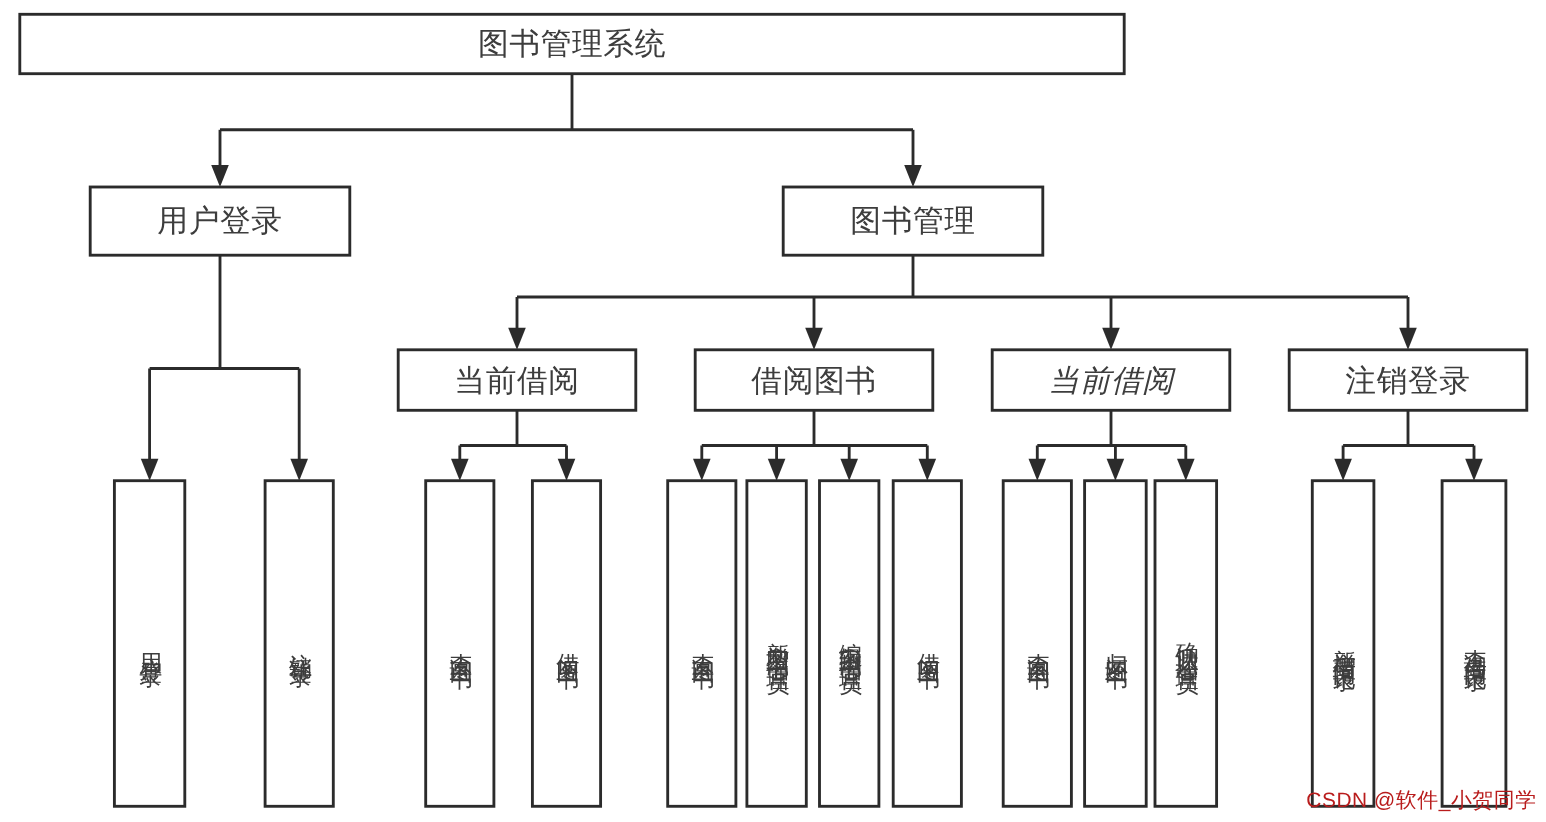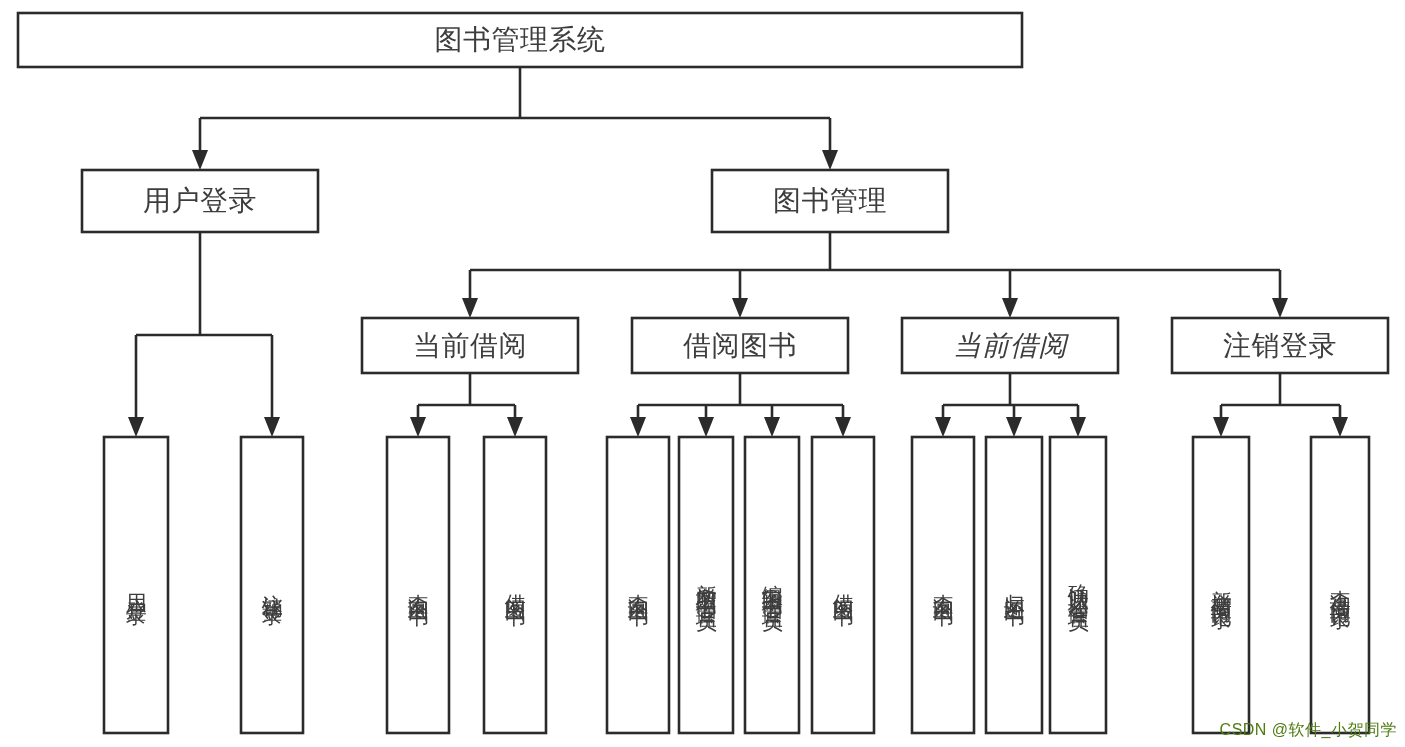--- a/index.html
+++ b/index.html
@@ -74,22 +74,22 @@
     font-size: 28px;
     color: #3d3d3d;
     white-space: nowrap;
     letter-spacing: 0.5px;
   }
   .watermark {
     position: absolute;
     right: 8px;
     bottom: 6px;
     font-family: "Liberation Sans", "DejaVu Sans", sans-serif;
-    font-size: 16px;
-    color: #4d7c0f;
+    font-size: 19px;
+    color: #b91c1c;
     white-space: nowrap;
     letter-spacing: 0.5px;
   }
 </style>
 </head>
 <body>
 
 <div id="diagram-root">
   <svg class="diagram-canvas" viewBox="0 0 1405 747">
     <g id="connectors-layer">

